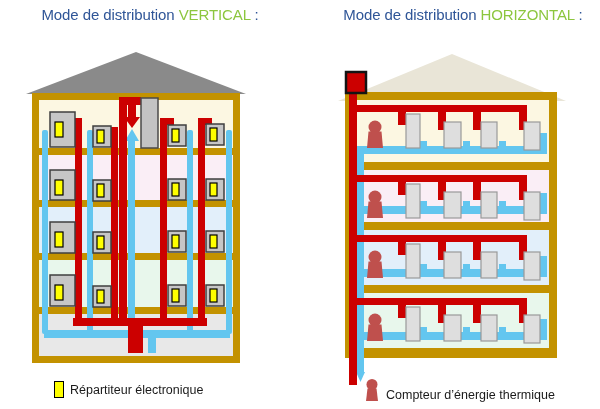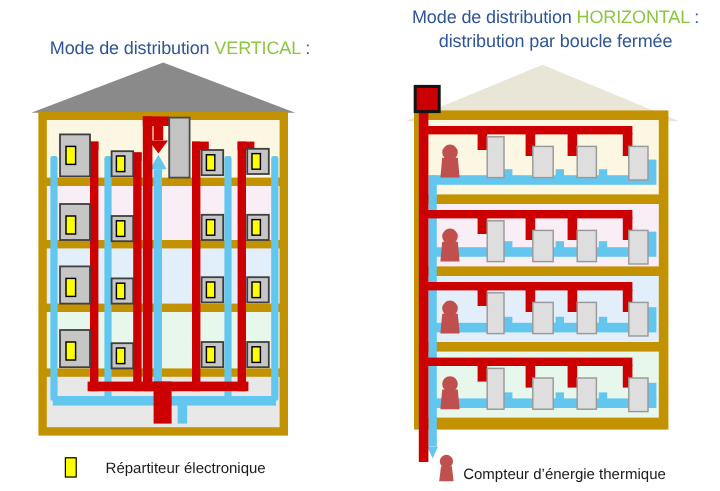--- a/index.html
+++ b/index.html
@@ -12,25 +12,25 @@
     --radiator-light:#DEDEDE; --radiator-light-stroke:#999999;
     --repartiteur-yellow:#FFFF00; --compteur-red:#BF504D;
   }
   html,body{margin:0;padding:0;}
   body{width:600px;height:409px;background:#fff;font-family:"Liberation Sans",sans-serif;}
   .stage{position:relative;width:600px;height:409px;overflow:hidden;background:#fff;}
   .diagram-svg{position:absolute;left:0;top:0;width:600px;height:409px;}
   .panel-title{position:absolute;top:5px;width:300px;text-align:center;
     font-size:15px;line-height:20px;color:var(--title-blue);letter-spacing:-0.1px;}
   .panel-title .hl{color:var(--title-green);}
-  .title-vertical{left:0;margin-top:26px;}
+  .title-vertical{left:0;}
   .title-horizontal{left:313px;}
   .legend{position:absolute;display:flex;align-items:center;}
   .legend-label{font-size:12.5px;color:var(--text-black);white-space:nowrap;}
-  .legend-vertical{left:54px;top:381px;gap:24px;}
+  .legend-vertical{left:54px;top:381px;gap:6px;}
   .legend-horizontal{left:364px;top:378px;gap:6px;align-items:flex-end;}
   .repartiteur-chip{display:inline-block;width:8px;height:15px;
     background:var(--repartiteur-yellow);border:1.5px solid #000;}
 </style>
 </head>
 <body>
 
 <div class="stage">
 
   <svg class="diagram-svg" viewBox="0 0 600 409" aria-hidden="true">
@@ -177,21 +177,20 @@
 
   <div class="panel-title title-vertical">
     <span>Mode de distribution</span>
     <span class="hl">VERTICAL</span>
     <span>:</span><br>
   </div>
   <div class="panel-title title-horizontal">
     <span>Mode de distribution</span>
     <span class="hl">HORIZONTAL</span>
     <span>:</span><br>
-    <span>distribution par boucle fermée</span>
   </div>
 
   <div class="legend legend-vertical">
     <span class="repartiteur-chip"></span>
     <span class="legend-label">Répartiteur électronique</span>
   </div>
   <div class="legend legend-horizontal">
     <svg width="16" height="24" viewBox="0 0 16 24">
       <g fill="var(--compteur-red,#BF504D)">
         <circle cx="8" cy="6.5" r="5.5"></circle>

